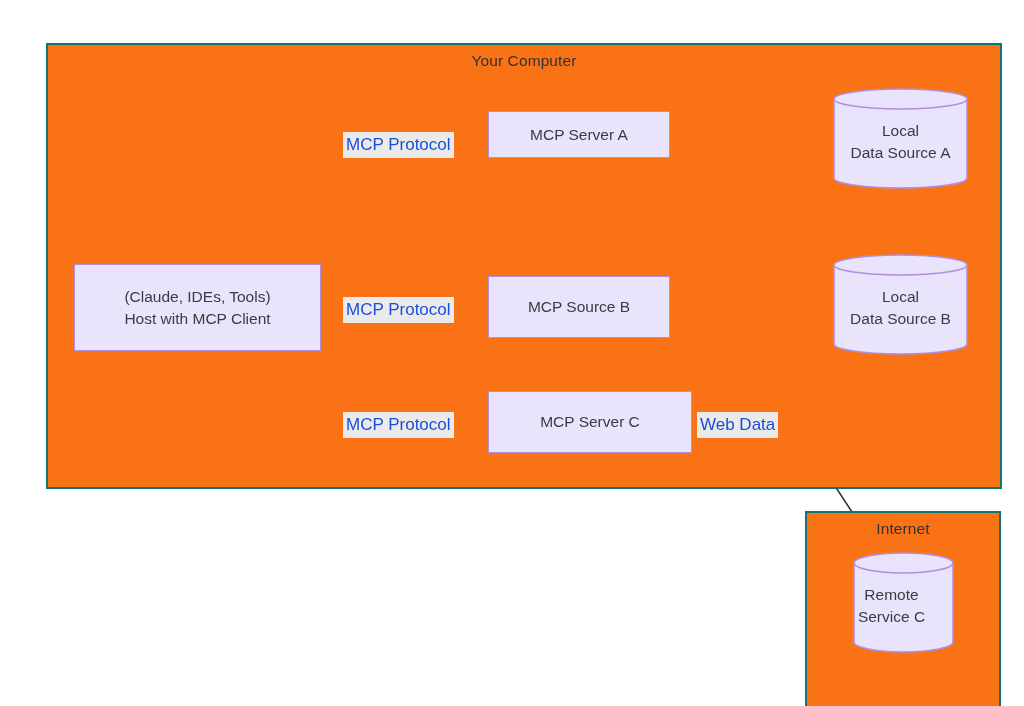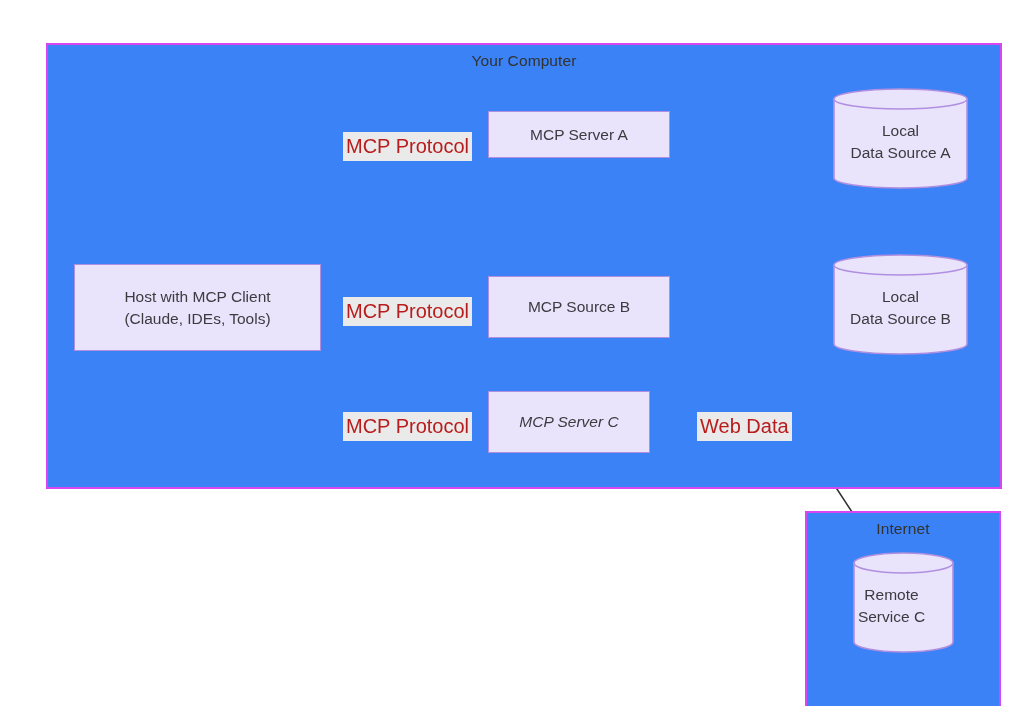--- a/index.html
+++ b/index.html
@@ -15,22 +15,22 @@
     overflow: hidden;
   }
   #canvas {
     position: absolute;
     left: 0; top: 0;
     width: 1024px;
     height: 706px;
   }
   .group-box {
     position: absolute;
-    background: #3b82f6;
-    border: 2px solid #d946ef;
+    background: #f97316;
+    border: 2px solid #0f766e;
     box-sizing: border-box;
   }
   #group-your-computer {
     left: 46px; top: 43px; width: 956px; height: 446px;
   }
   #group-internet {
     left: 805px; top: 511px; width: 196px; height: 212px;
   }
   .group-title {
     position: absolute;
@@ -52,21 +52,21 @@
     flex-direction: column;
     color: #3b3b40;
     font-size: 15.5px;
     line-height: 1.42;
     text-align: center;
   }
   .node-box .line { display: block; white-space: nowrap; }
   #node-host      { left: 74px;  top: 264px; width: 247px; height: 87px; }
   #node-server-a  { left: 488px; top: 111px; width: 182px; height: 47px; }
   #node-server-b  { left: 488px; top: 276px; width: 182px; height: 62px; }
-  #node-server-c  { left: 488px; top: 391px; width: 162px; height: 62px; font-style: italic; }
+  #node-server-c  { left: 488px; top: 391px; width: 204px; height: 62px; }
 
   .cyl {
     position: absolute;
   }
   .cyl svg { position: absolute; left: 0; top: 0; }
   .cyl .cyl-label {
     position: absolute;
     left: 0; right: 0;
     top: 50%;
     transform: translateY(-44%);
@@ -77,22 +77,22 @@
     pointer-events: none;
   }
   .cyl .cyl-label .line { display: block; white-space: nowrap; }
   #cyl-local-a { left: 833px; top: 88px;  width: 135px; height: 101px; }
   #cyl-local-b { left: 833px; top: 254px; width: 135px; height: 101px; }
   #cyl-remote-c{ left: 853px; top: 552px; width: 77px; height: 101px; }
 
   .edge-label {
     position: absolute;
     background: #eaeaea;
-    color: #b91c1c;
-    font-size: 20px;
+    color: #1d4ed8;
+    font-size: 17px;
     line-height: 1;
     padding: 4px 3px 5px 3px;
     white-space: nowrap;
   }
   #label-proto-a { left: 343px; top: 132px; }
   #label-proto-b { left: 343px; top: 297px; }
   #label-proto-c { left: 343px; top: 412px; }
   #label-web-apis{ left: 697px; top: 412px; }
 </style>
 </head>
@@ -129,22 +129,22 @@
 
 <div class="group-box" id="group-your-computer">
   <div class="group-title">Your Computer</div>
 </div>
 
 <div class="group-box" id="group-internet">
   <div class="group-title">Internet</div>
 </div>
 
 <div class="node-box" id="node-host">
+  <span class="line">(Claude, IDEs, Tools)</span>
   <span class="line">Host with MCP Client</span>
-  <span class="line">(Claude, IDEs, Tools)</span>
 </div>
 
 <div class="node-box" id="node-server-a">
   <span class="line">MCP Server A</span>
 </div>
 
 <div class="node-box" id="node-server-b">
   <span class="line">MCP Source B</span>
 </div>
 

